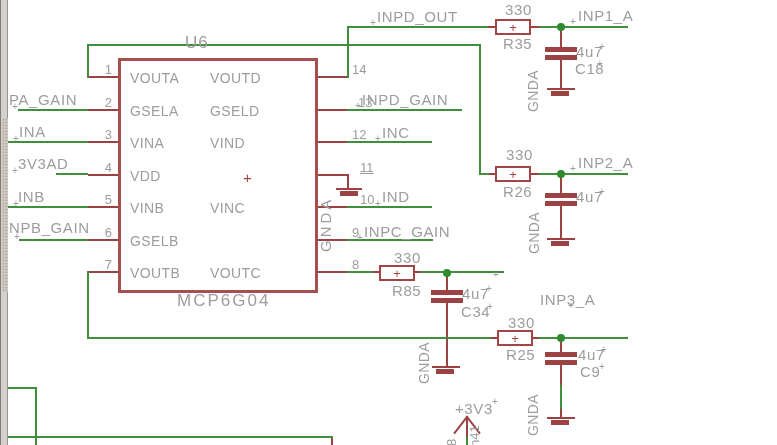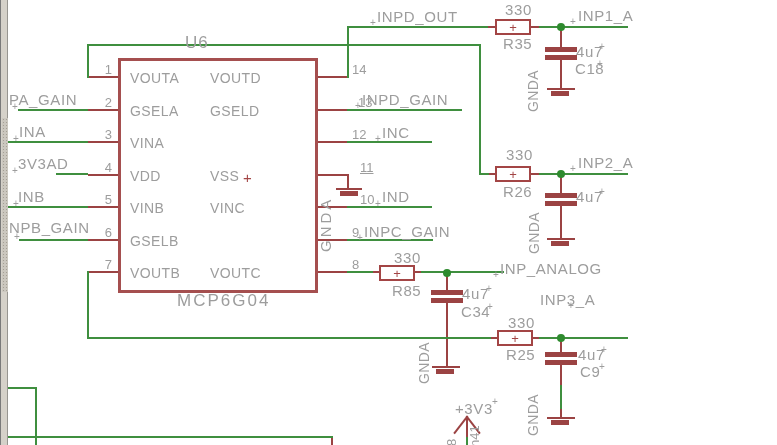--- a/index.html
+++ b/index.html
@@ -140,38 +140,37 @@
   <div class="t f14" style="left:130px;top:71px;">VOUTA</div>
   <div class="t f14" style="left:130px;top:104px;">GSELA</div>
   <div class="t f14" style="left:130px;top:136px;">VINA</div>
   <div class="t f14" style="left:130px;top:169px;">VDD</div>
   <div class="t f14" style="left:130px;top:201px;">VINB</div>
   <div class="t f14" style="left:130px;top:234px;">GSELB</div>
   <div class="t f14" style="left:130px;top:266px;">VOUTB</div>
 
   <div class="t f14 rpn" style="top:71px;">VOUTD</div>
   <div class="t f14 rpn" style="top:104px;">GSELD</div>
-  <div class="t f14 rpn" style="top:169px;">VSS</div>
+  <div class="t f14 rpn" style="top:136px;">VIND</div>
   <div class="t f14 rpn" style="top:201px;">VINC</div>
   <div class="t f14 rpn" style="top:266px;">VOUTC</div>
 
   <div class="t f15" style="left:9px;top:92px;">PA_GAIN</div>
   <div class="t f15" style="left:19px;top:124px;">INA</div>
   <div class="t f15" style="left:18px;top:156px;">3V3AD</div>
   <div class="t f15" style="left:18px;top:189px;text-align:right;">INB</div>
   <div class="t f15" style="left:9px;top:220px;">NPB_GAIN</div>
 
   <div class="t f15" style="left:377px;top:9px;">INPD_OUT</div>
   <div class="t f15" style="left:578px;top:8px;">INP1_A</div>
   <div class="t f15" style="left:362px;top:92px;">INPD_GAIN</div>
   <div class="t f15" style="left:382px;top:125px;">INC</div>
   <div class="t f15" style="left:578px;top:155px;">INP2_A</div>
   <div class="t f15" style="left:382px;top:189px;">IND</div>
   <div class="t f15" style="left:364px;top:224px;">INPC_GAIN</div>
-  <div class="t f15" style="left:500px;top:261px;">INP_ANALOG</div>
   <div class="t f15" style="left:540px;top:292px;">INP3_A</div>
 
   <div class="cross" style="left:12px;top:101px;">+</div>
   <div class="cross" style="left:13px;top:133px;">+</div>
   <div class="cross" style="left:12px;top:165px;">+</div>
   <div class="cross" style="left:13px;top:198px;">+</div>
   <div class="cross" style="left:14px;top:231px;">+</div>
   <div class="cross" style="left:370px;top:17px;">+</div>
   <div class="cross" style="left:355px;top:100px;">+</div>
   <div class="cross" style="left:375px;top:133px;">+</div>

